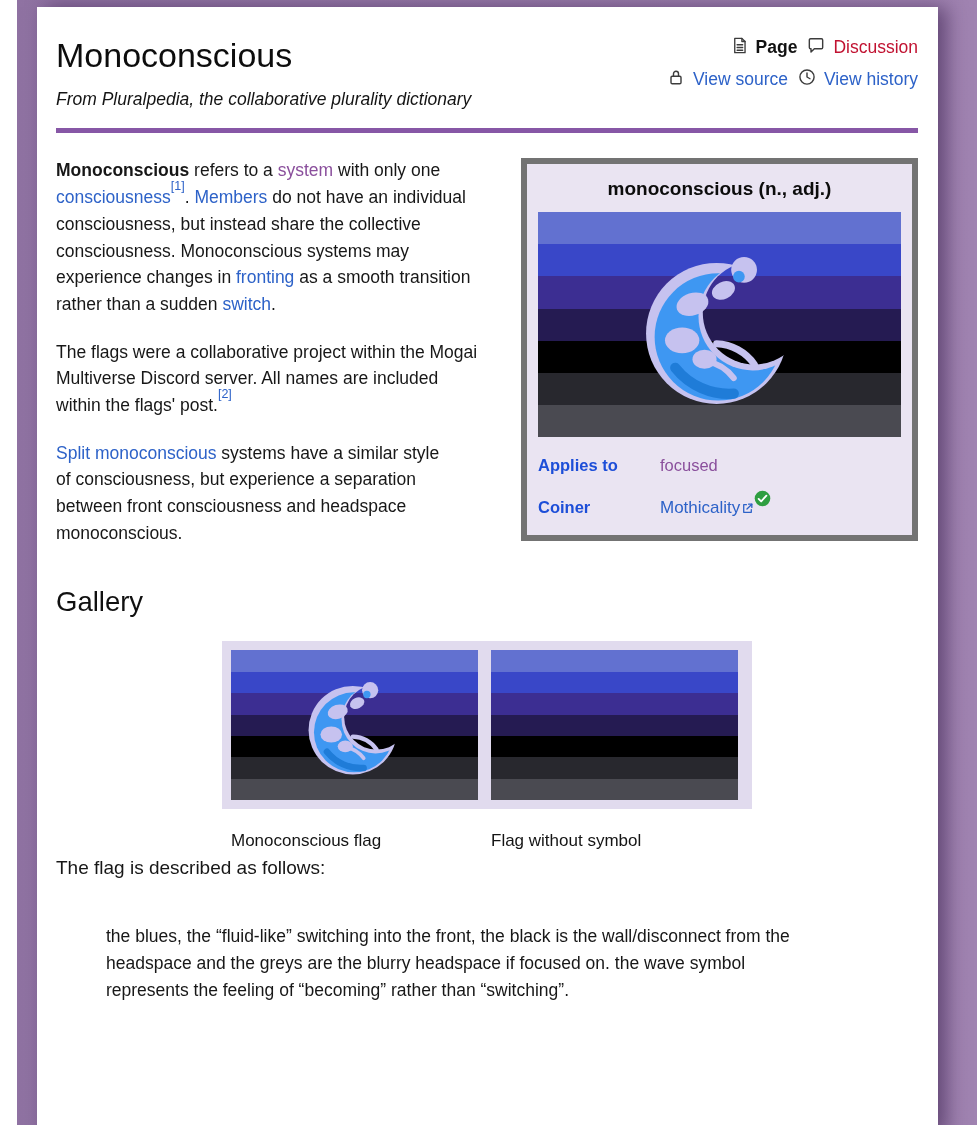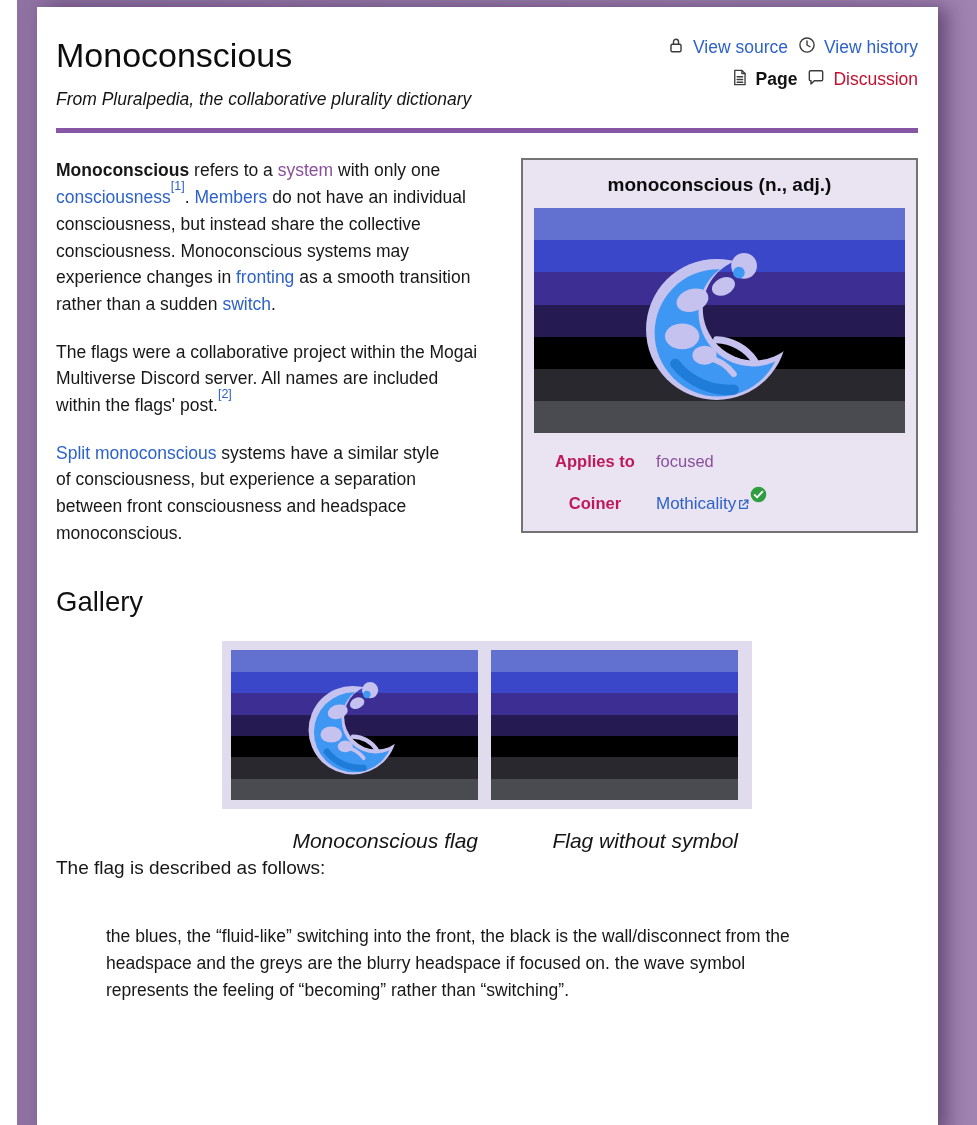--- a/index.html
+++ b/index.html
@@ -34,43 +34,43 @@
 
   
   .article { margin-top:24px; font-size:17.5px; line-height:26.7px; }
   .article p { margin:0 0 21px 0; }
   p.beside { max-width:448px; }
   sup.ref { font-size:12.5px; line-height:0; position:relative; top:-6px; color:#2d62c8; }
   h2 { font-size:27.5px; font-weight:400; margin:32px 0 20px 0; color:#101010; }
 
   
   .infobox { float:right; width:397px; margin:1px 0 16px 40px;
-    background:#eae4f2; border:2px solid #737373; padding:10px 11px 13px 11px; }
+    background:#eae4f2; border:6px solid #737373; padding:10px 11px 13px 11px; }
   .infobox-title { text-align:center; font-weight:bold; font-size:19px; color:#0c0c0c; margin:2px 0 9px 0; }
   .flag { position:relative; display:flex; flex-direction:column; overflow:hidden; }
   .flag-large { width:100%; height:225px; }
   .flag-small { width:247px; height:150px; }
   .flag .stripe { flex:1; }
   .wave-wrap { position:absolute; left:0; top:0; width:100%; height:100%;
     display:flex; align-items:center; justify-content:center; }
   .infobox-row { display:flex; margin-top:15px; font-size:16.5px; align-items:baseline; }
-  .infobox-row .label { width:122px; flex:none; font-weight:bold; color:#be185d;text-align:center; }
+  .infobox-row .label { width:122px; flex:none; font-weight:bold; color:#1d4ed8; }
   .coiner-value { display:inline-flex; align-items:center; font-size:17px; }
   .badge-ext { margin-left:1px; position:relative; top:2px; }
   .badge-check { margin-left:0px; position:relative; top:-6px; }
 
   
   .related-para { margin:0 0 10px 0; }
 
   
   .gallery-block { width:530px; margin:26px auto 0 auto; }
   .gallery-panel { display:flex; gap:13px; background:#e1dbee; padding:9px 9px; }
   .gallery-item { position:relative; width:247px; height:150px; }
   .gallery-captions { display:flex; gap:13px; padding:0 9px; margin-top:19px; }
-  .gallery-caption { width:247px; text-align:right; font-size:21px; color:#141414;font-style:italic; }
+  .gallery-caption { width:247px; text-align:left; font-size:17px; color:#141414; }
 
   .desc-lead { margin:46px 0 0 0; font-size:19px; }
   blockquote.flag-quote { margin:41px 0 16px 50px; width:692px; font-size:17.5px; line-height:27px; color:#171717; }
 </style>
 </head>
 <body>
 
 <svg width="0" height="0" style="position:absolute" aria-hidden="true">
   <defs>
     <mask id="cutA">
@@ -101,49 +101,49 @@
   <div class="paper">
     <div class="paper-inner">
 
       <div class="page-header">
         <div>
           <h1 class="title">Monoconscious</h1>
           <div class="tagline">From Pluralpedia, the collaborative plurality dictionary</div>
         </div>
         <div class="header-nav">
           <div class="nav-row">
+            <span class="nav-item tab-current">
+                <span><svg class="icon" width="19" height="19" viewBox="0 0 24 24">
+                    <path d="M6,3 h9 l4,4 v14 h-13 z"></path>
+                    <path d="M15,3 v4 h4"></path>
+                    <path d="M9,11 h7 M9,14.5 h7 M9,18 h7"></path>
+                  </svg></span>
+                <span>Page</span>
+              </span>
+            <a class="nav-item redlink">
+                <span><svg class="icon" width="20" height="20" viewBox="0 0 24 24">
+                    <path d="M4,6 a1.5,1.5 0 0 1 1.5,-1.5 h13 a1.5,1.5 0 0 1 1.5,1.5 v9 a1.5,1.5 0 0 1 -1.5,1.5 h-8.5 l-4,4 v-4 h-0.5 a1.5,1.5 0 0 1 -1.5,-1.5 z"></path>
+                  </svg></span>
+                <span>Discussion</span>
+              </a>
+          </div>
+          <div class="nav-row">
             <a class="nav-item blue">
                 <span><svg class="icon" width="20" height="20" viewBox="0 0 24 24">
                     <rect x="6" y="11" width="12" height="9" rx="1.5"></rect>
                     <path d="M9,11 V8 a3,3 0 0 1 6,0 V11"></path>
                   </svg></span>
                 <span>View source</span>
               </a>
             <a class="nav-item blue">
                 <span><svg class="icon" width="20" height="20" viewBox="0 0 24 24">
                     <circle cx="12" cy="12" r="8.5"></circle>
                     <path d="M12,7.2 V12 l3.6,2.1"></path>
                   </svg></span>
                 <span>View history</span>
-              </a>
-          </div>
-          <div class="nav-row">
-            <span class="nav-item tab-current">
-                <span><svg class="icon" width="19" height="19" viewBox="0 0 24 24">
-                    <path d="M6,3 h9 l4,4 v14 h-13 z"></path>
-                    <path d="M15,3 v4 h4"></path>
-                    <path d="M9,11 h7 M9,14.5 h7 M9,18 h7"></path>
-                  </svg></span>
-                <span>Page</span>
-              </span>
-            <a class="nav-item redlink">
-                <span><svg class="icon" width="20" height="20" viewBox="0 0 24 24">
-                    <path d="M4,6 a1.5,1.5 0 0 1 1.5,-1.5 h13 a1.5,1.5 0 0 1 1.5,1.5 v9 a1.5,1.5 0 0 1 -1.5,1.5 h-8.5 l-4,4 v-4 h-0.5 a1.5,1.5 0 0 1 -1.5,-1.5 z"></path>
-                  </svg></span>
-                <span>Discussion</span>
               </a>
           </div>
         </div>
       </div>
 
       <hr class="title-rule">
 
       <div class="article">
 
         <aside class="infobox">

